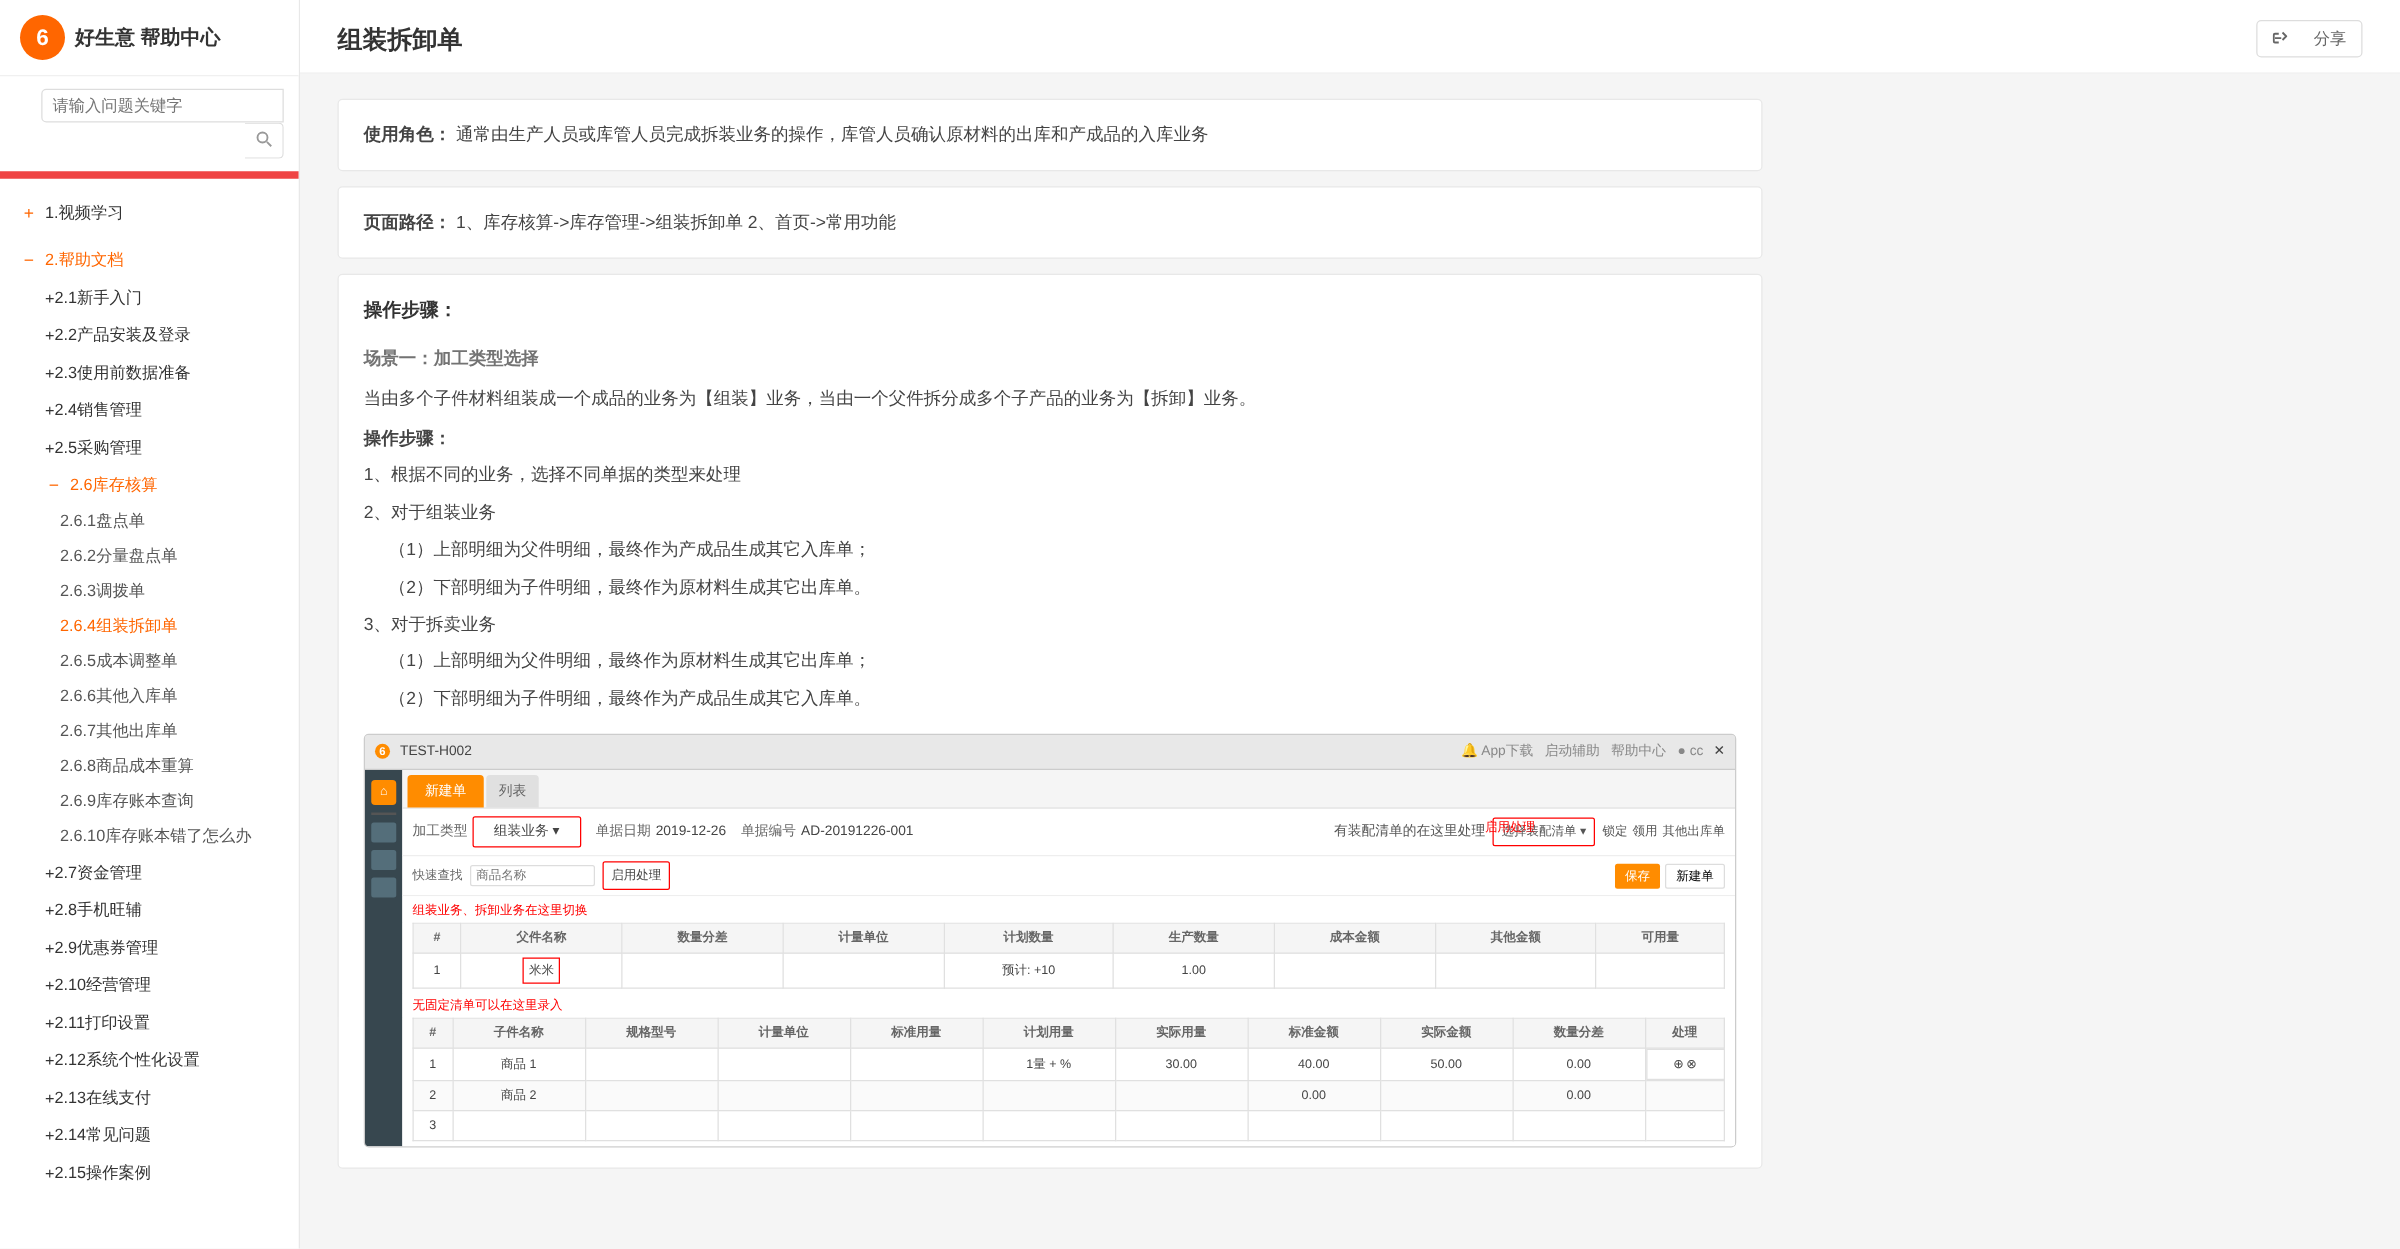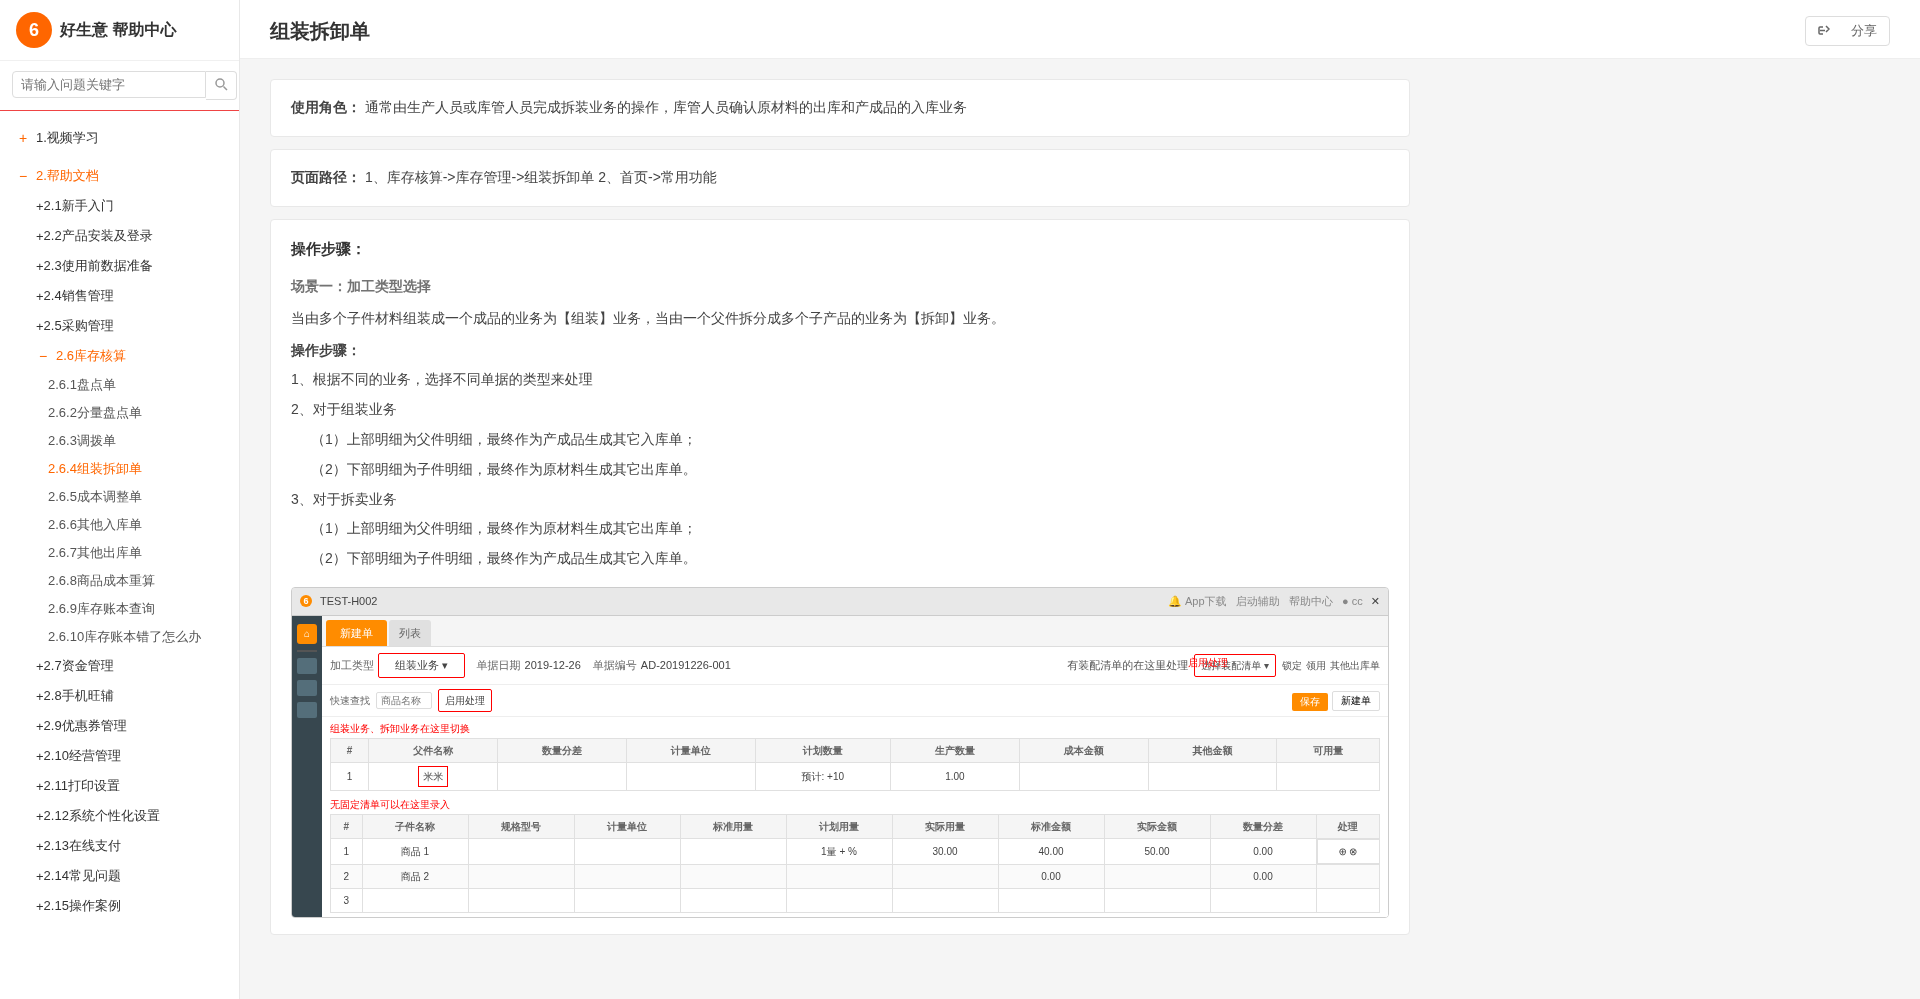--- a/index.html
+++ b/index.html
@@ -29,22 +29,22 @@
       border-radius: 50%;
       display: flex; align-items: center; justify-content: center;
       color: #fff; font-size: 18px; font-weight: bold;
       margin-right: 8px;
       flex-shrink: 0;
     }
     .logo-title { font-size: 16px; font-weight: bold; color: #333; }
 
     #search-bar {
       padding: 10px 12px;
-      border-bottom: 1px solid #ef4444;
-      display: flex; align-items: flex-start;
+      border-bottom: 6px solid #ef4444;
+      display: flex; align-items: flex-end; flex-direction: column;
     }
     #search-bar input {
       flex: 1; border: 1px solid #ddd; border-radius: 4px 0 0 4px;
       padding: 5px 8px; font-size: 13px; outline: none; color: #999;
     }
     #search-bar button {
       border: 1px solid #ddd; border-left: none; background: #fff;
       padding: 5px 8px; border-radius: 0 4px 4px 0; cursor: pointer;
       color: #999;
     }
@@ -366,25 +366,25 @@
                 <div style="font-size:10px;color:#555;display:flex;gap:4px;">
                   <span style="cursor:pointer;">锁定</span>
                   <span style="cursor:pointer;">领用</span>
                   <span style="cursor:pointer;">其他出库单</span>
                 </div>
               </div>
             </div>
 
             <div style="padding:4px 8px; background:#fff; border-bottom:1px solid #eee; display:flex;align-items:center;gap:6px;">
               <span style="font-size:10px;color:#666;">快速查找</span>
-              <input style="border: 1px solid rgb(221, 221, 221); padding: 2px 4px; font-size: 10px; border-radius: 2px; width: 56px;" placeholder="商品名称">
+              <input style="border: 1px solid rgb(221, 221, 221); padding: 2px 4px; font-size: 10px; border-radius: 2px; width: 100px;" placeholder="商品名称">
               <div style="position:relative;">
                 <div style="border:1px solid red;padding:2px 6px;border-radius:2px;font-size:10px;cursor:pointer;">启用处理</div>
               </div>
-              <div style="display:flex;gap:4px;margin-left:auto;align-items:flex-end;">
+              <div style="display:flex;gap:4px;margin-left:auto;">
                 <button style="padding:2px 8px;background:#ff8c00;color:#fff;border:none;border-radius:2px;font-size:10px;cursor:pointer;">保存</button>
                 <button style="padding:2px 8px;background:#fff;border:1px solid #ddd;border-radius:2px;font-size:10px;cursor:pointer;">新建单</button>
               </div>
             </div>
 
             <div style="position:relative; padding:0 8px; background:#fff;">
               <div style="font-size:10px;color:red;padding:3px 0 1px;">组装业务、拆卸业务在这里切换</div>
             </div>
 
             <div style="padding:0 8px 4px; background:#fff;">

